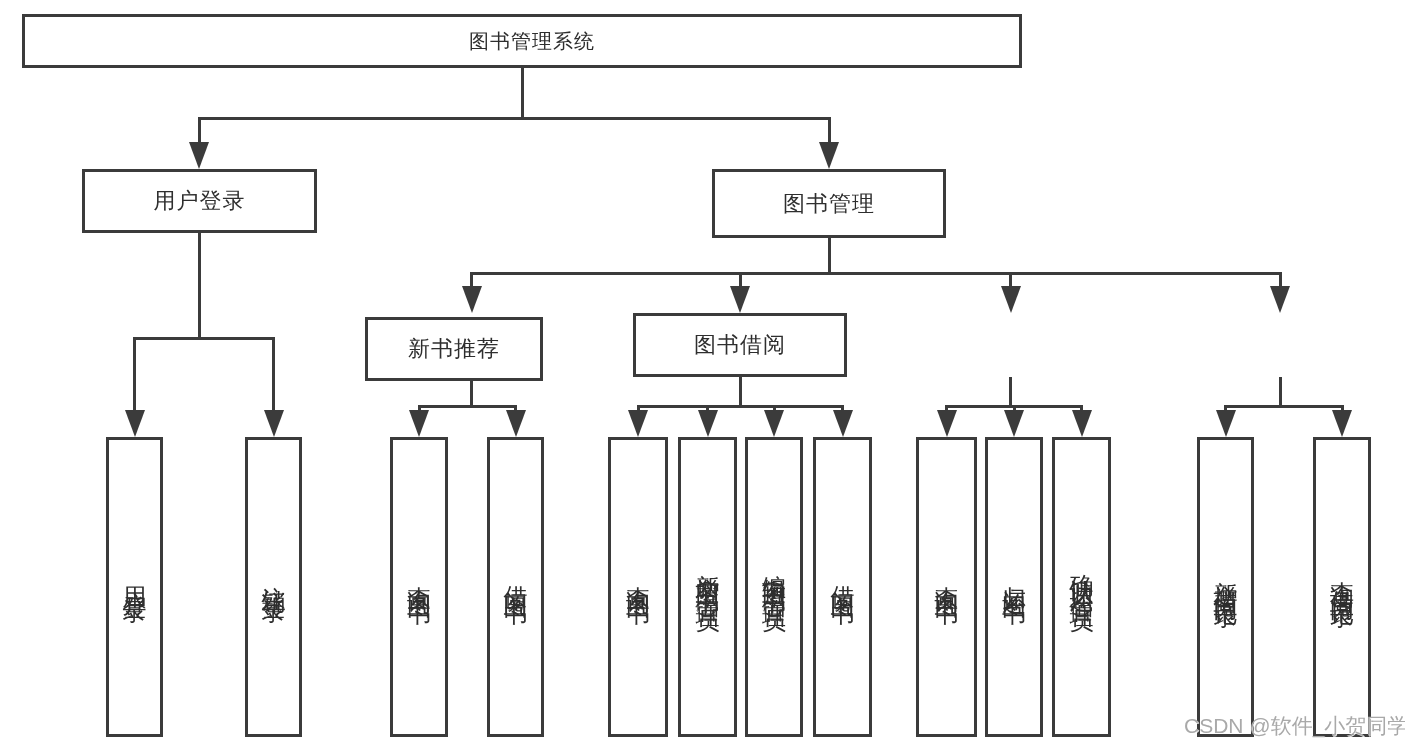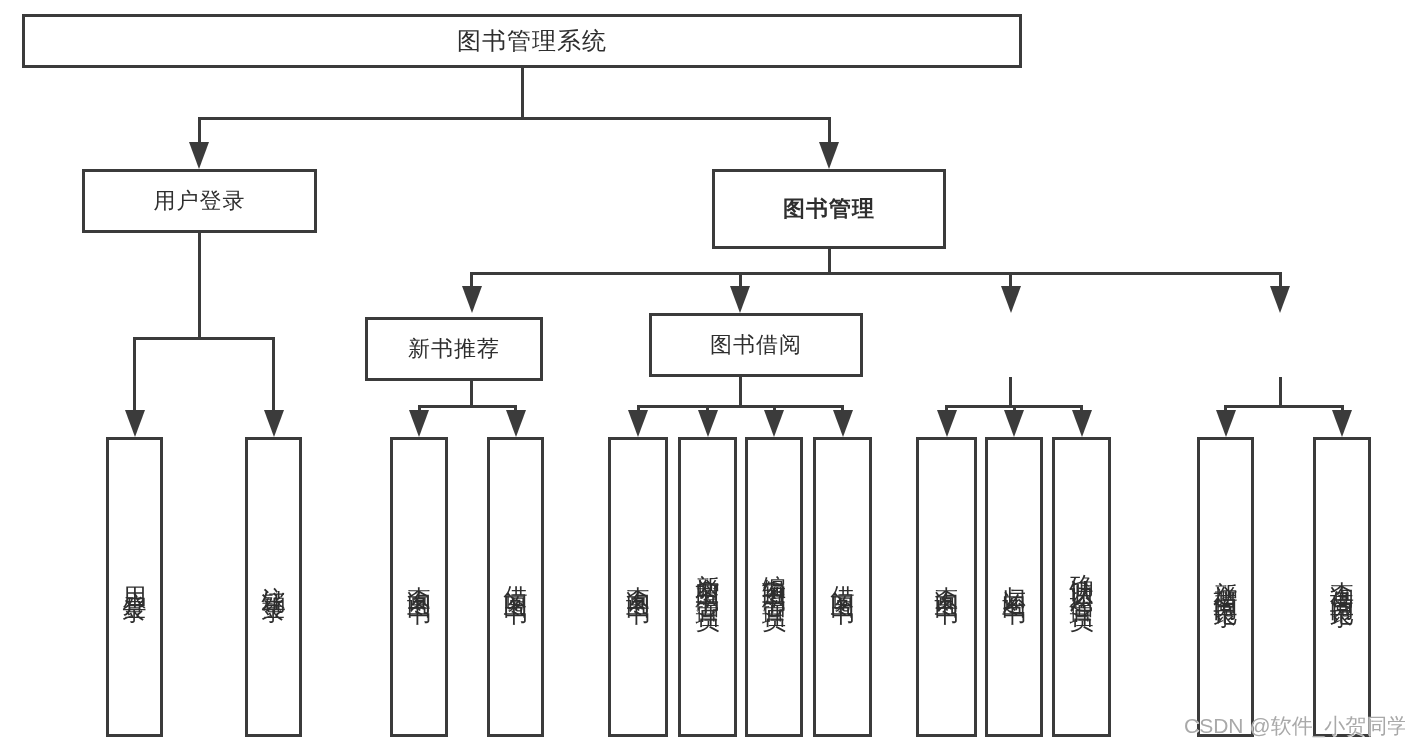--- a/index.html
+++ b/index.html
@@ -24,21 +24,21 @@
     align-items: center;
     justify-content: center;
     color: #2e2e2e;
   }
   .hlabel {
     font-size: 22px;
     letter-spacing: 1px;
     white-space: nowrap;
   }
   .root-label {
-    font-size: 24px;
+    font-size: 20px;
     margin-left: 20px;
   }
   .vbox {
     top: 437px;
     height: 300px;
     padding-bottom: 20px;
   }
   .vlabel {
     writing-mode: vertical-rl;
     text-orientation: mixed;
@@ -140,28 +140,28 @@
   <div class="vline" style="left:1340.5px;top:405px;height:10px;"></div>
   <div class="arrow" style="left:1332px;top:410px;"></div>
 
   <div class="box" style="left:22px;top:14px;width:1000px;height:54px;">
     <span class="hlabel root-label">图书管理系统</span>
   </div>
 
   <div class="box" style="left:82px;top:169px;width:235px;height:64px;">
     <span class="hlabel">用户登录</span>
   </div>
-  <div class="box" style="left:712px;top:169px;width:234px;height:80px;font-weight:bold;">
+  <div class="box" style="left:712px;top:169px;width:234px;height:69px;">
     <span class="hlabel">图书管理</span>
   </div>
 
   <div class="box" style="left:365px;top:317px;width:178px;height:64px;">
     <span class="hlabel">新书推荐</span>
   </div>
-  <div class="box" style="left:633px;top:313px;width:214px;height:64px;margin-left:16px;">
+  <div class="box" style="left:633px;top:313px;width:214px;height:64px;">
     <span class="hlabel">图书借阅</span>
   </div>
 
   <div class="box vbox" style="left:106px;width:57px;">
     <span class="vlabel">用户登录</span>
   </div>
   <div class="box vbox" style="left:245px;width:57px;">
     <span class="vlabel">注销登录</span>
   </div>
 

